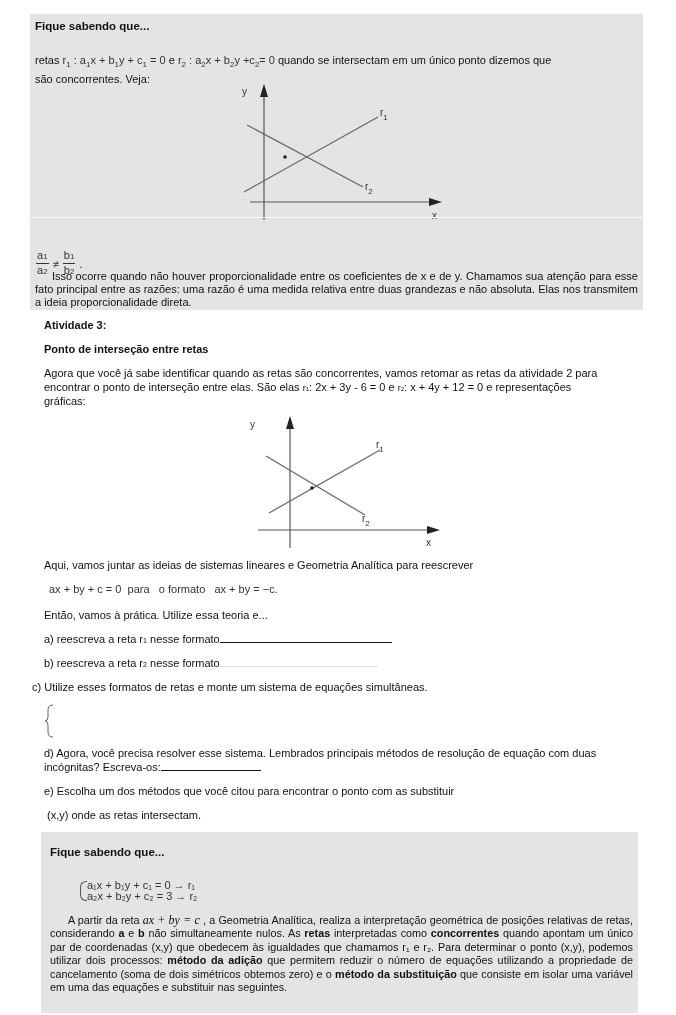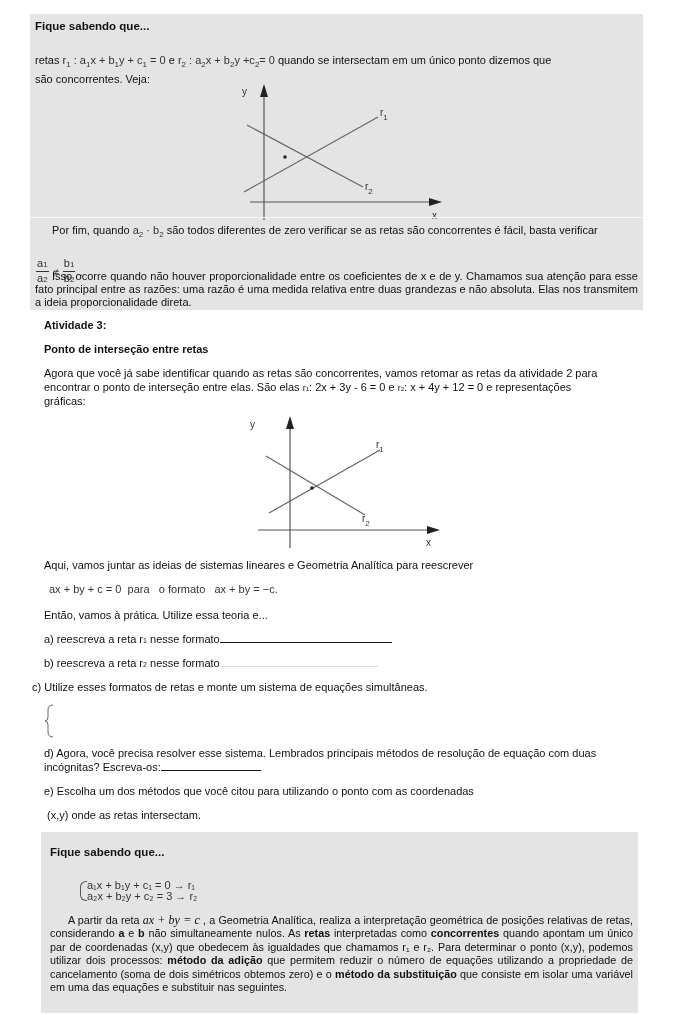--- a/index.html
+++ b/index.html
@@ -9,21 +9,21 @@
   .box1 { position: absolute; left: 30px; top: 14px; width: 613px; height: 296px; background: #e4e4e4; overflow: hidden; }
   .box1-lower { position: absolute; left: 0; top: 203px; width: 613px; height: 93px; border-top: 1px solid #fafafa; }
   .box2 { position: absolute; left: 41px; top: 832px; width: 597px; height: 181px; background: #e4e4e4; }
 
   .abs { position: absolute; white-space: nowrap; }
   .bold { font-weight: bold; }
   .math { font-family: "Liberation Sans", sans-serif; color: #333; }
   .sub { font-size: 8px; position: relative; top: 3px; }
   .just { text-align: justify; white-space: normal; }
 
-  .frac { display: inline-block; vertical-align: middle; text-align: left; line-height: 13px; margin: 16px 1px; }
+  .frac { display: inline-block; vertical-align: middle; text-align: left; line-height: 13px; margin: 8px 1px; }
   .frac .num { display: block; border-bottom: 1px solid #333; padding: 0 1px; }
   .frac .den { display: block; padding: 0 1px; }
 
   .blank { display: inline-block; border-bottom: 1px solid #111; height: 11px; vertical-align: baseline; }
   .blank.light { border-bottom: 1px solid #ddd; }
 
   .brace-sys { display: inline-block; position: relative; padding-left: 7px; }
   .brace-sys::before { content: ""; position: absolute; left: 0; top: 1px; bottom: 1px; width: 6px; border: 1px solid #555; border-right: none; border-radius: 6px 0 0 6px; }
 
   svg text { font-family: "Liberation Sans", sans-serif; }
@@ -56,25 +56,20 @@
     <line x1="4" y1="112" x2="138" y2="37" stroke="#666" stroke-width="1.2"></line>
     <line x1="7" y1="45" x2="123" y2="107" stroke="#666" stroke-width="1.2"></line>
     <circle cx="45" cy="77" r="1.8" fill="#222"></circle>
     <text x="2" y="15" font-size="10" fill="#333">y</text>
     <text x="192" y="139" font-size="10" fill="#333">x</text>
     <text x="140" y="36" font-size="10" fill="#333"><tspan>r</tspan><tspan dy="4" font-size="8">1</tspan></text>
     <text x="125" y="110" font-size="10" fill="#333"><tspan>r</tspan><tspan dy="4" font-size="8">2</tspan></text>
   </svg>
 
   <div class="box1-lower">
-    <div class="abs" style="left:22px; top:5px;">
-      <span>Por fim, quando</span>
-      <span class="math"><span>a</span><span class="sub">2</span> <span>·</span> <span>b</span><span class="sub">2</span></span>
-      <span>são todos diferentes de zero verificar se as retas são concorrentes é fácil, basta verificar</span>
-    </div>
     <div class="abs" style="left:5px; top:23px;">
       <span class="frac math"><span class="num"><span>a</span><span style="font-size:8px">1</span></span><span class="den"><span>a</span><span style="font-size:8px">2</span></span></span>
       <span class="math" style="vertical-align:middle;">≠</span>
       <span class="frac math"><span class="num"><span>b</span><span style="font-size:8px">1</span></span><span class="den"><span>b</span><span style="font-size:8px">2</span></span></span>
       <span style="vertical-align:middle;">.</span>
     </div>
     <div class="abs just" style="left:5px; top:52px; width:603px; text-indent:17px; line-height:13px;">Isso ocorre quando não houver proporcionalidade entre os coeficientes de x e de y. Chamamos sua atenção para esse fato principal entre as razões: uma razão é uma medida relativa entre duas grandezas e não absoluta. Elas nos transmitem a ideia proporcionalidade direta.</div>
   </div>
 </div>
 
@@ -118,21 +113,21 @@
 <div class="abs" style="left:44px; top:704px; width:12px; height:34px;">
   <svg width="12" height="34" viewBox="0 0 12 34">
     <path d="M9 1 Q4 1 4 6 L4 13 Q4 17 1 17 Q4 17 4 21 L4 28 Q4 33 9 33" fill="none" stroke="#666" stroke-width="1"></path>
   </svg>
 </div>
 
 <div class="abs" style="left:44px; top:746px;">d) Agora, você precisa resolver esse sistema. Lembrados principais métodos de resolução de equação com duas</div>
 <div class="abs" style="left:44px; top:760px;">
   <span>incógnitas? Escreva-os:</span><span class="blank" style="width:100px;"></span>
 </div>
-<div class="abs" style="left:44px; top:784px;">e) Escolha um dos métodos que você citou para utilizando o ponto com as coordenadas</div>
+<div class="abs" style="left:44px; top:784px;">e) Escolha um dos métodos que você citou para encontrar o ponto com as substituir</div>
 <div class="abs" style="left:47px; top:808px;">(x,y) onde as retas intersectam.</div>
 
 <div class="box2">
   <div class="abs bold" style="left:9px; top:13px; font-size:11.5px;">Fique sabendo que...</div>
   <div class="abs math brace-sys" style="left:39px; top:48px; line-height:11px;">
     <div>a₁x + b₁y + c₁ = 0 → r₁</div>
     <div>a₂x + b₂y + c₂ = 3 → r₂</div>
   </div>
   <div class="abs just" style="left:9px; top:82px; width:583px; text-indent:18px; line-height:13.4px; font-size:10.8px;"><span>A partir da reta </span><span style="font-family:'Liberation Serif', serif; font-style:italic; font-size:12px;">ax + by = c</span><span> , a Geometria Analítica, realiza a interpretação geométrica de posições relativas de retas, considerando </span><span class="bold">a</span><span> e </span><span class="bold">b</span><span> não simultaneamente nulos.  As </span><span class="bold">retas</span><span> interpretadas como </span><span class="bold">concorrentes</span><span> quando apontam um único par de coordenadas (x,y) que obedecem às igualdades que chamamos r₁ e r₂. Para determinar o ponto (x,y), podemos utilizar  dois processos:  </span><span class="bold">método da adição</span><span> que permitem reduzir o número de equações utilizando a propriedade de cancelamento (soma de dois simétricos obtemos zero) e o </span><span class="bold">método da substituição</span><span> que consiste em isolar  uma variável  em uma das equações e substituir nas seguintes.</span></div>
 </div>

